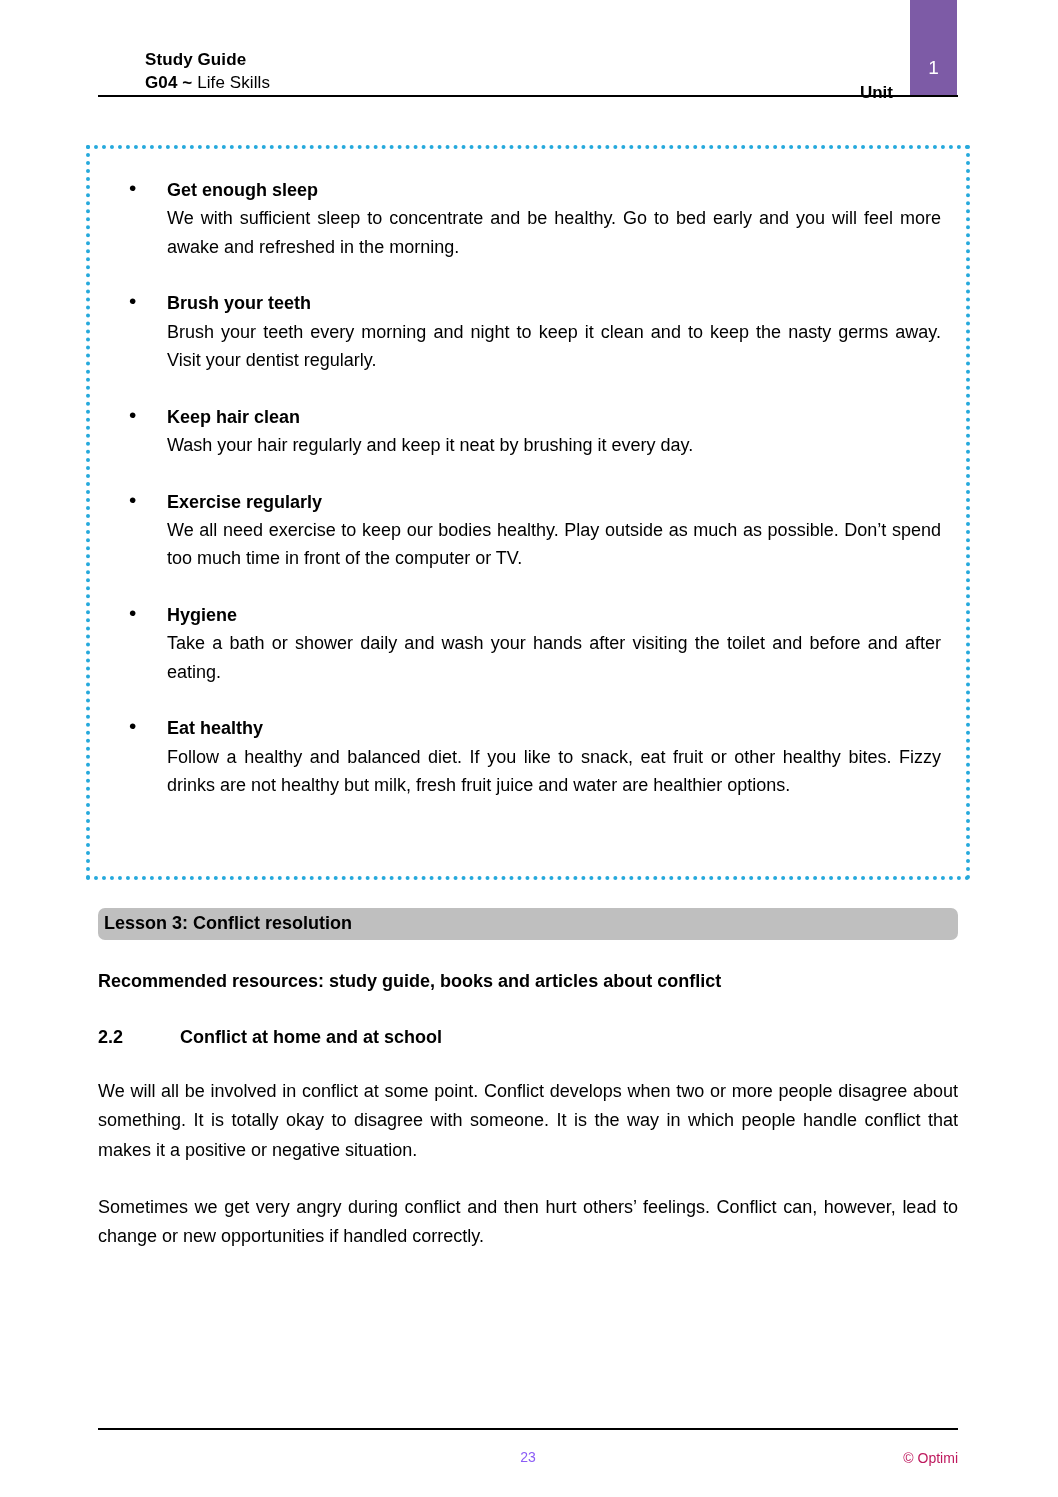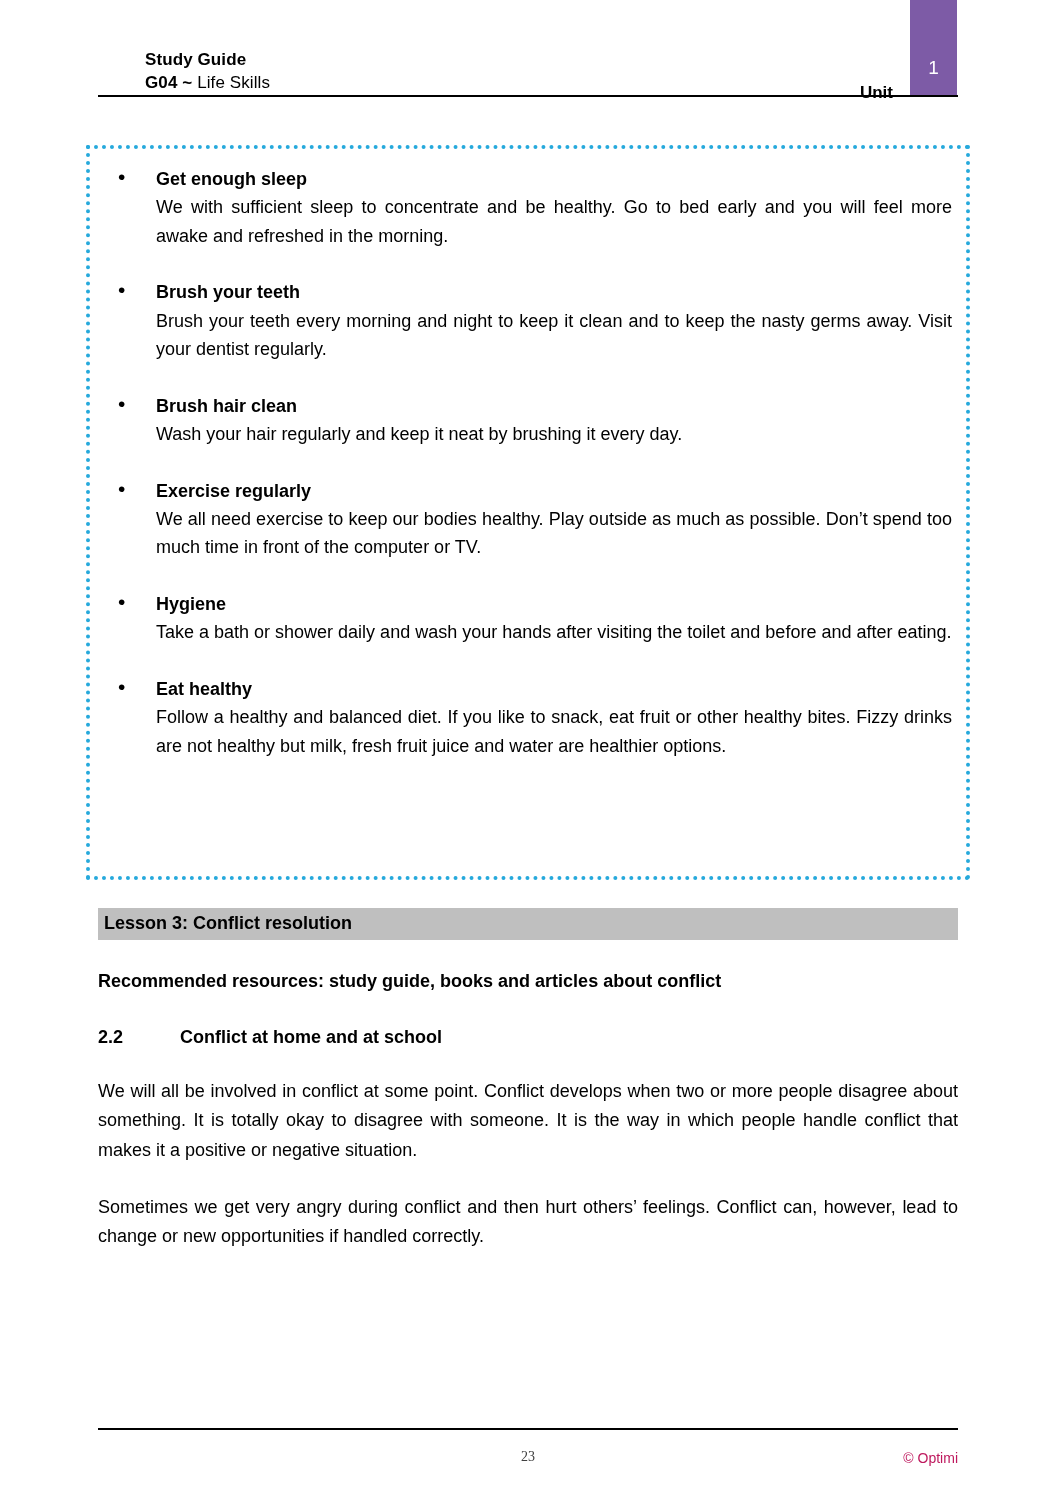--- a/index.html
+++ b/index.html
@@ -92,21 +92,21 @@
     top: 145px;
     width: 884px;
     height: 735px;
     box-sizing: border-box;
     border: 4px dotted #26a9dc;
     padding: 16px 14px 10px 14px;
   }
 
   ul.tips-list {
     list-style: none;
-    margin: 0;
+    margin: 11px;
     padding: 0;
   }
   ul.tips-list > li {
     position: relative;
     margin: 0 0 28px 0;
     padding-left: 52px;
   }
   ul.tips-list > li:last-child {
     margin-bottom: 0;
   }
@@ -136,20 +136,21 @@
   
   .lesson-bar {
     position: absolute;
     left: 98px;
     top: 908px;
     width: 860px;
     height: 32px;
     background: #bfbfbf;
     box-sizing: border-box;
     padding: 5px 0 0 6px;
+    border-radius: 7px;
   }
   .lesson-bar-text {
     font-size: 18px;
     font-weight: bold;
     line-height: 1.2;
   }
 
   .resources-line {
     position: absolute;
     left: 98px;
@@ -196,23 +197,22 @@
     height: 2px;
     background: #000000;
   }
   .footer-page {
     position: absolute;
     left: 98px;
     top: 1449px;
     width: 860px;
     text-align: center;
     font-size: 14px;
-    color: #404040;
+    color: #8b5cf6;
     line-height: 1.2;
-    font-family: Liberation Serif, serif;
   }
   .footer-copy {
     position: absolute;
     right: 100px;
     top: 1450px;
     font-size: 14px;
     color: #be185d;
     line-height: 1.2;
   }
 </style>
@@ -241,21 +241,21 @@
         <p class="tip-body">We with sufficient sleep to concentrate and be healthy. Go to bed early and you will feel more awake and refreshed in the morning.</p>
       </li>
 
       <li>
         <p class="tip-title">Brush your teeth</p>
         <p class="tip-body">Brush your teeth every morning and night to keep it clean and to keep the nasty germs away. Visit your dentist regularly.</p>
       </li>
 
 
       <li>
-        <p class="tip-title">Brush hair clean</p>
+        <p class="tip-title">Keep hair clean</p>
         <p class="tip-body">Wash your hair regularly and keep it neat by brushing it every day.</p>
       </li>
 
       <li>
         <p class="tip-title">Exercise regularly</p>
         <p class="tip-body">We all need exercise to keep our bodies healthy. Play outside as much as possible. Don’t spend too much time in front of the computer or TV.</p>
       </li>
 
       <li>
         <p class="tip-title">Hygiene</p>

